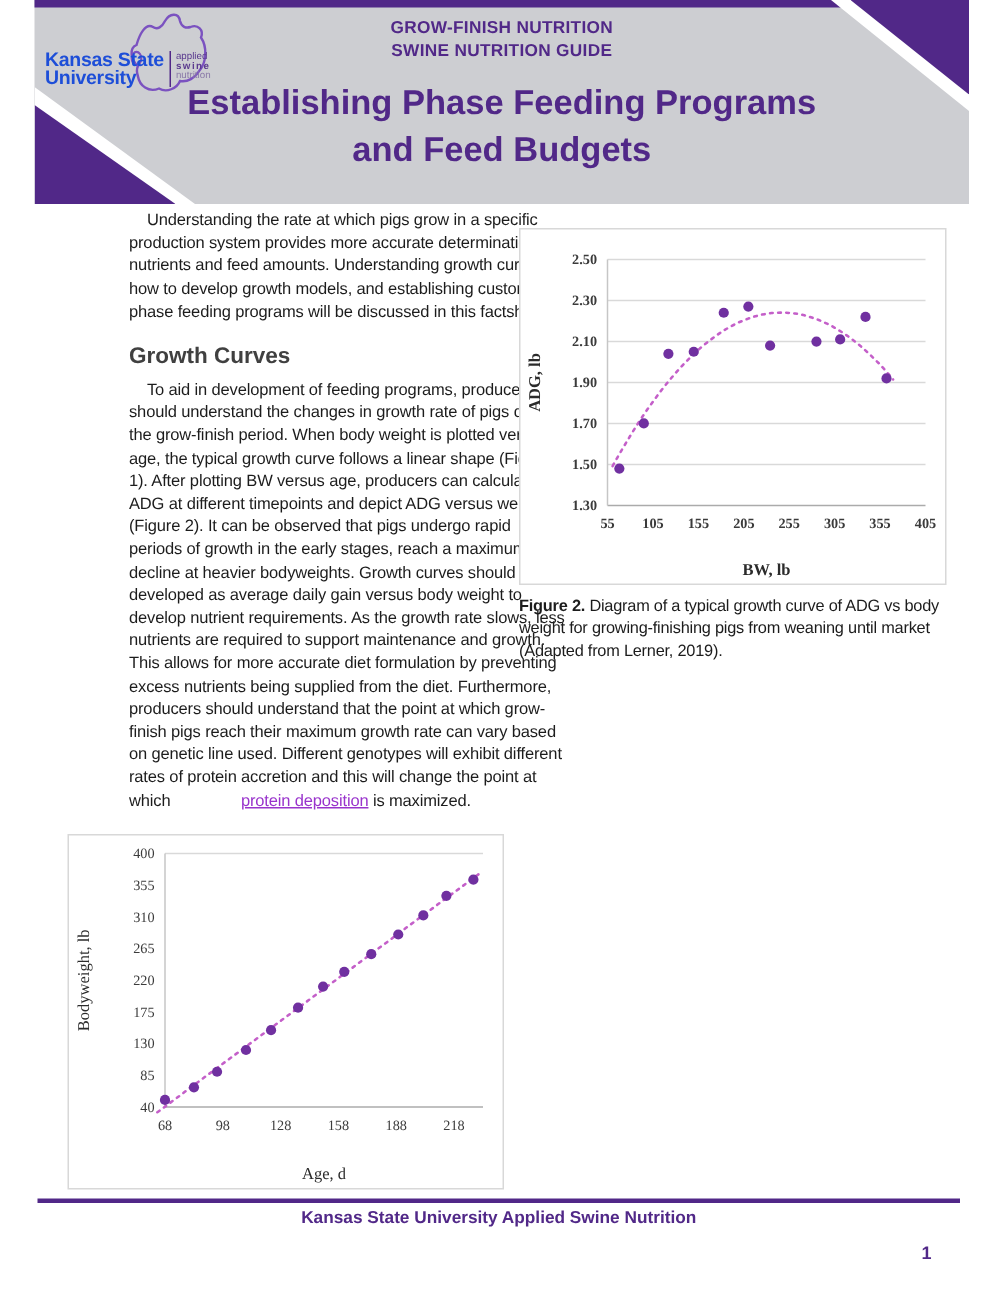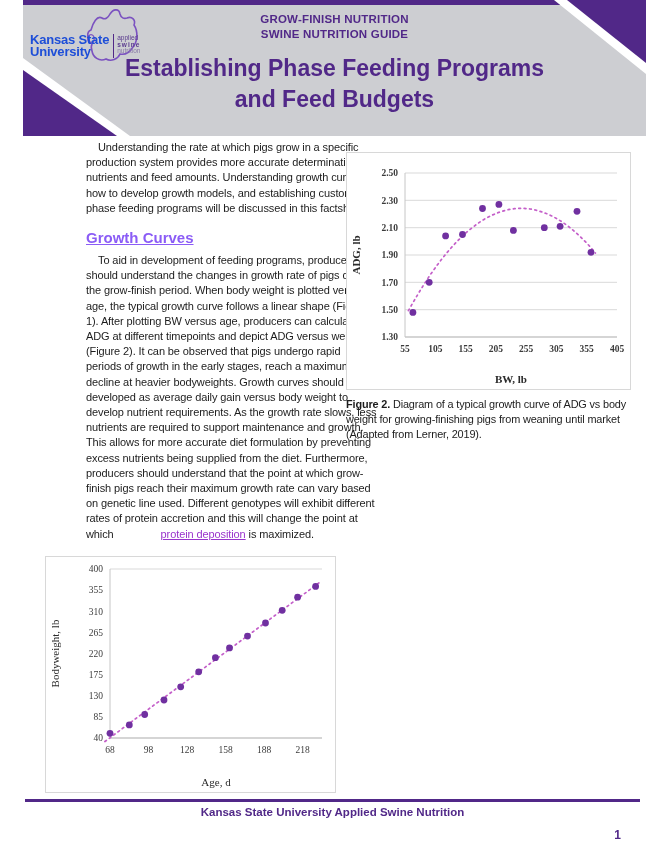--- a/index.html
+++ b/index.html
@@ -29,21 +29,21 @@
 
   .kicker { position:absolute; left:0; right:0; top:12px; text-align:center;
             color:#512888; font-weight:bold; font-size:11.5px; line-height:15px; letter-spacing:0.2px; }
   .title { position:absolute; left:0; right:0; top:53px; text-align:center;
            color:#512888; font-weight:bold; font-size:23px; line-height:31px; }
 
   
   .col-left  { position:absolute; left:40px;  top:140px; width:292px;margin-left:46px; }
   .col-right { position:absolute; left:346px; top:146px; width:297px; }
   p.body { font-size:11px; line-height:15.2px; color:#1c1c1c; text-indent:12px; letter-spacing:-0.1px; }
-  h2.section { color:#8b5cf6; font-size:15px; font-weight:bold; margin:13px 0 7px 0;text-decoration:underline; }
+  h2.section { color:#404040; font-size:15px; font-weight:bold; margin:13px 0 7px 0; }
   .caption { font-size:10.9px; line-height:15px; color:#1c1c1c; letter-spacing:-0.15px; }
   .caption b { font-weight:bold; }
   a.doclink { color:#9933cc; text-decoration:underline; cursor:pointer;padding-left:44px; }
 
   
   .chart-box { background:#ffffff; border:1px solid #d8d8d8; }
   .chart-box-right { margin-top:6px; margin-bottom:7px; width:285px; height:238px; padding:0; }
   .chart-box-bottom { position:absolute; left:45px; top:556px; width:291px; height:237px; }
 
   

